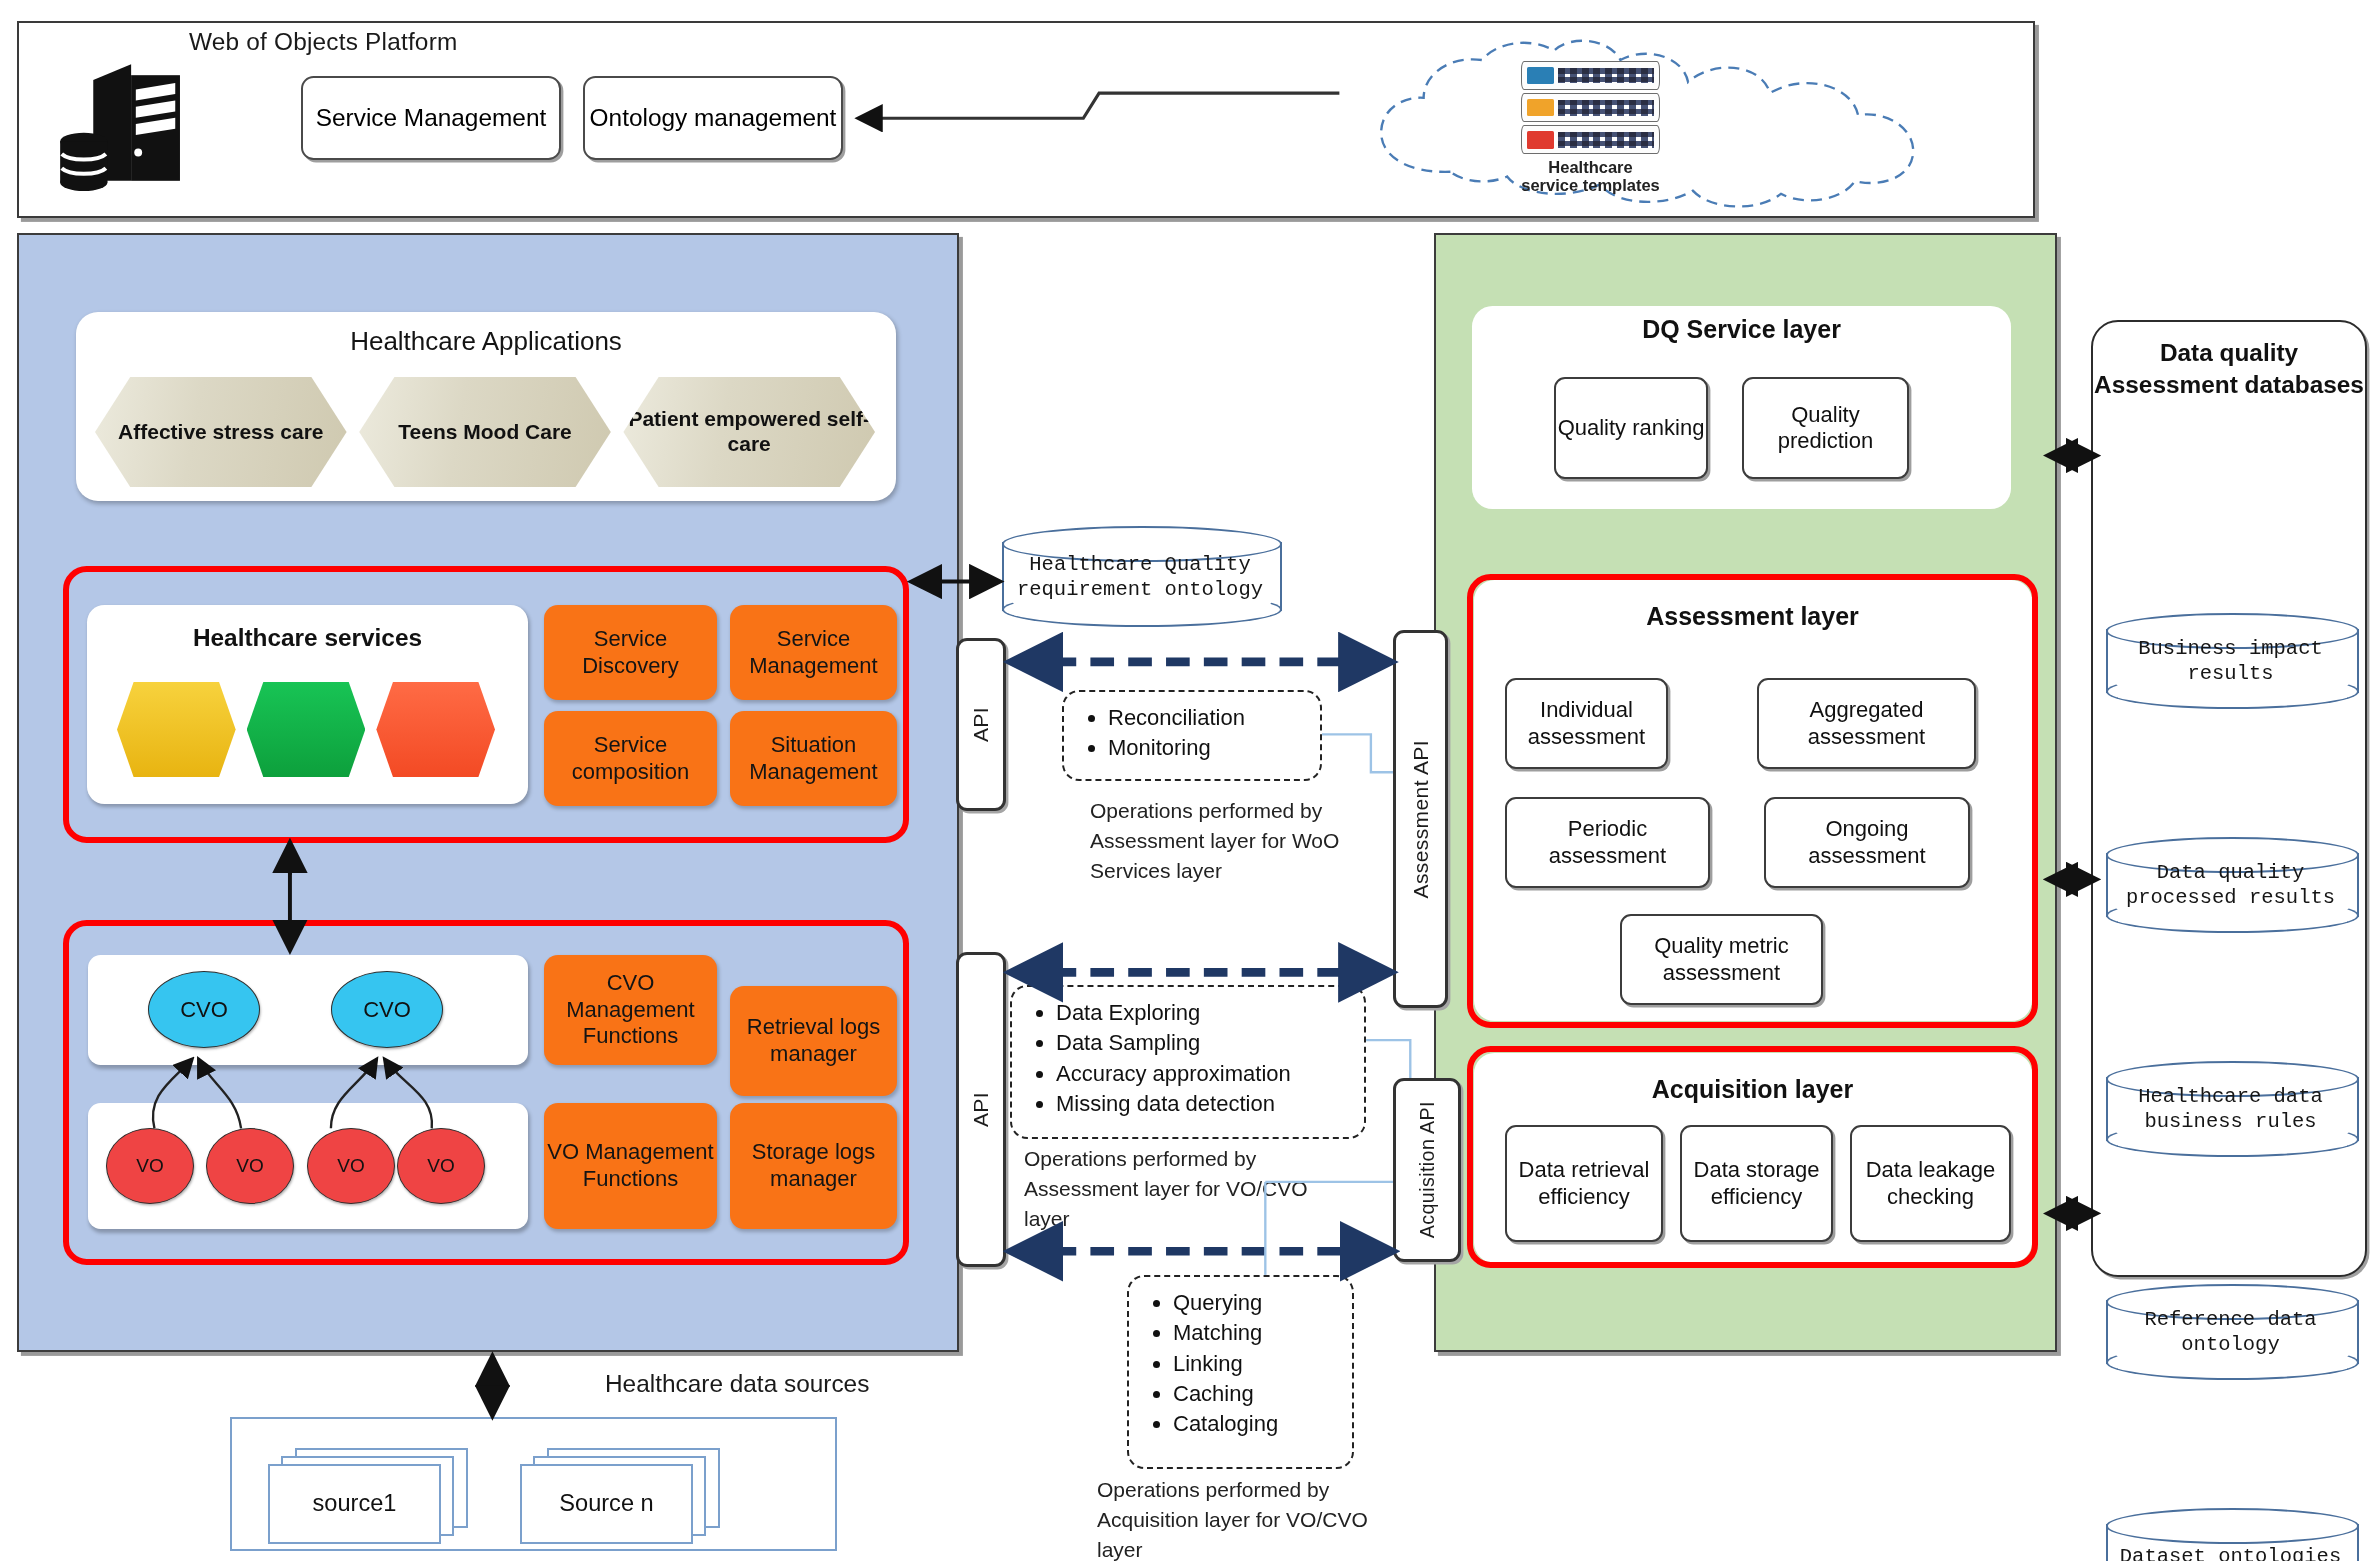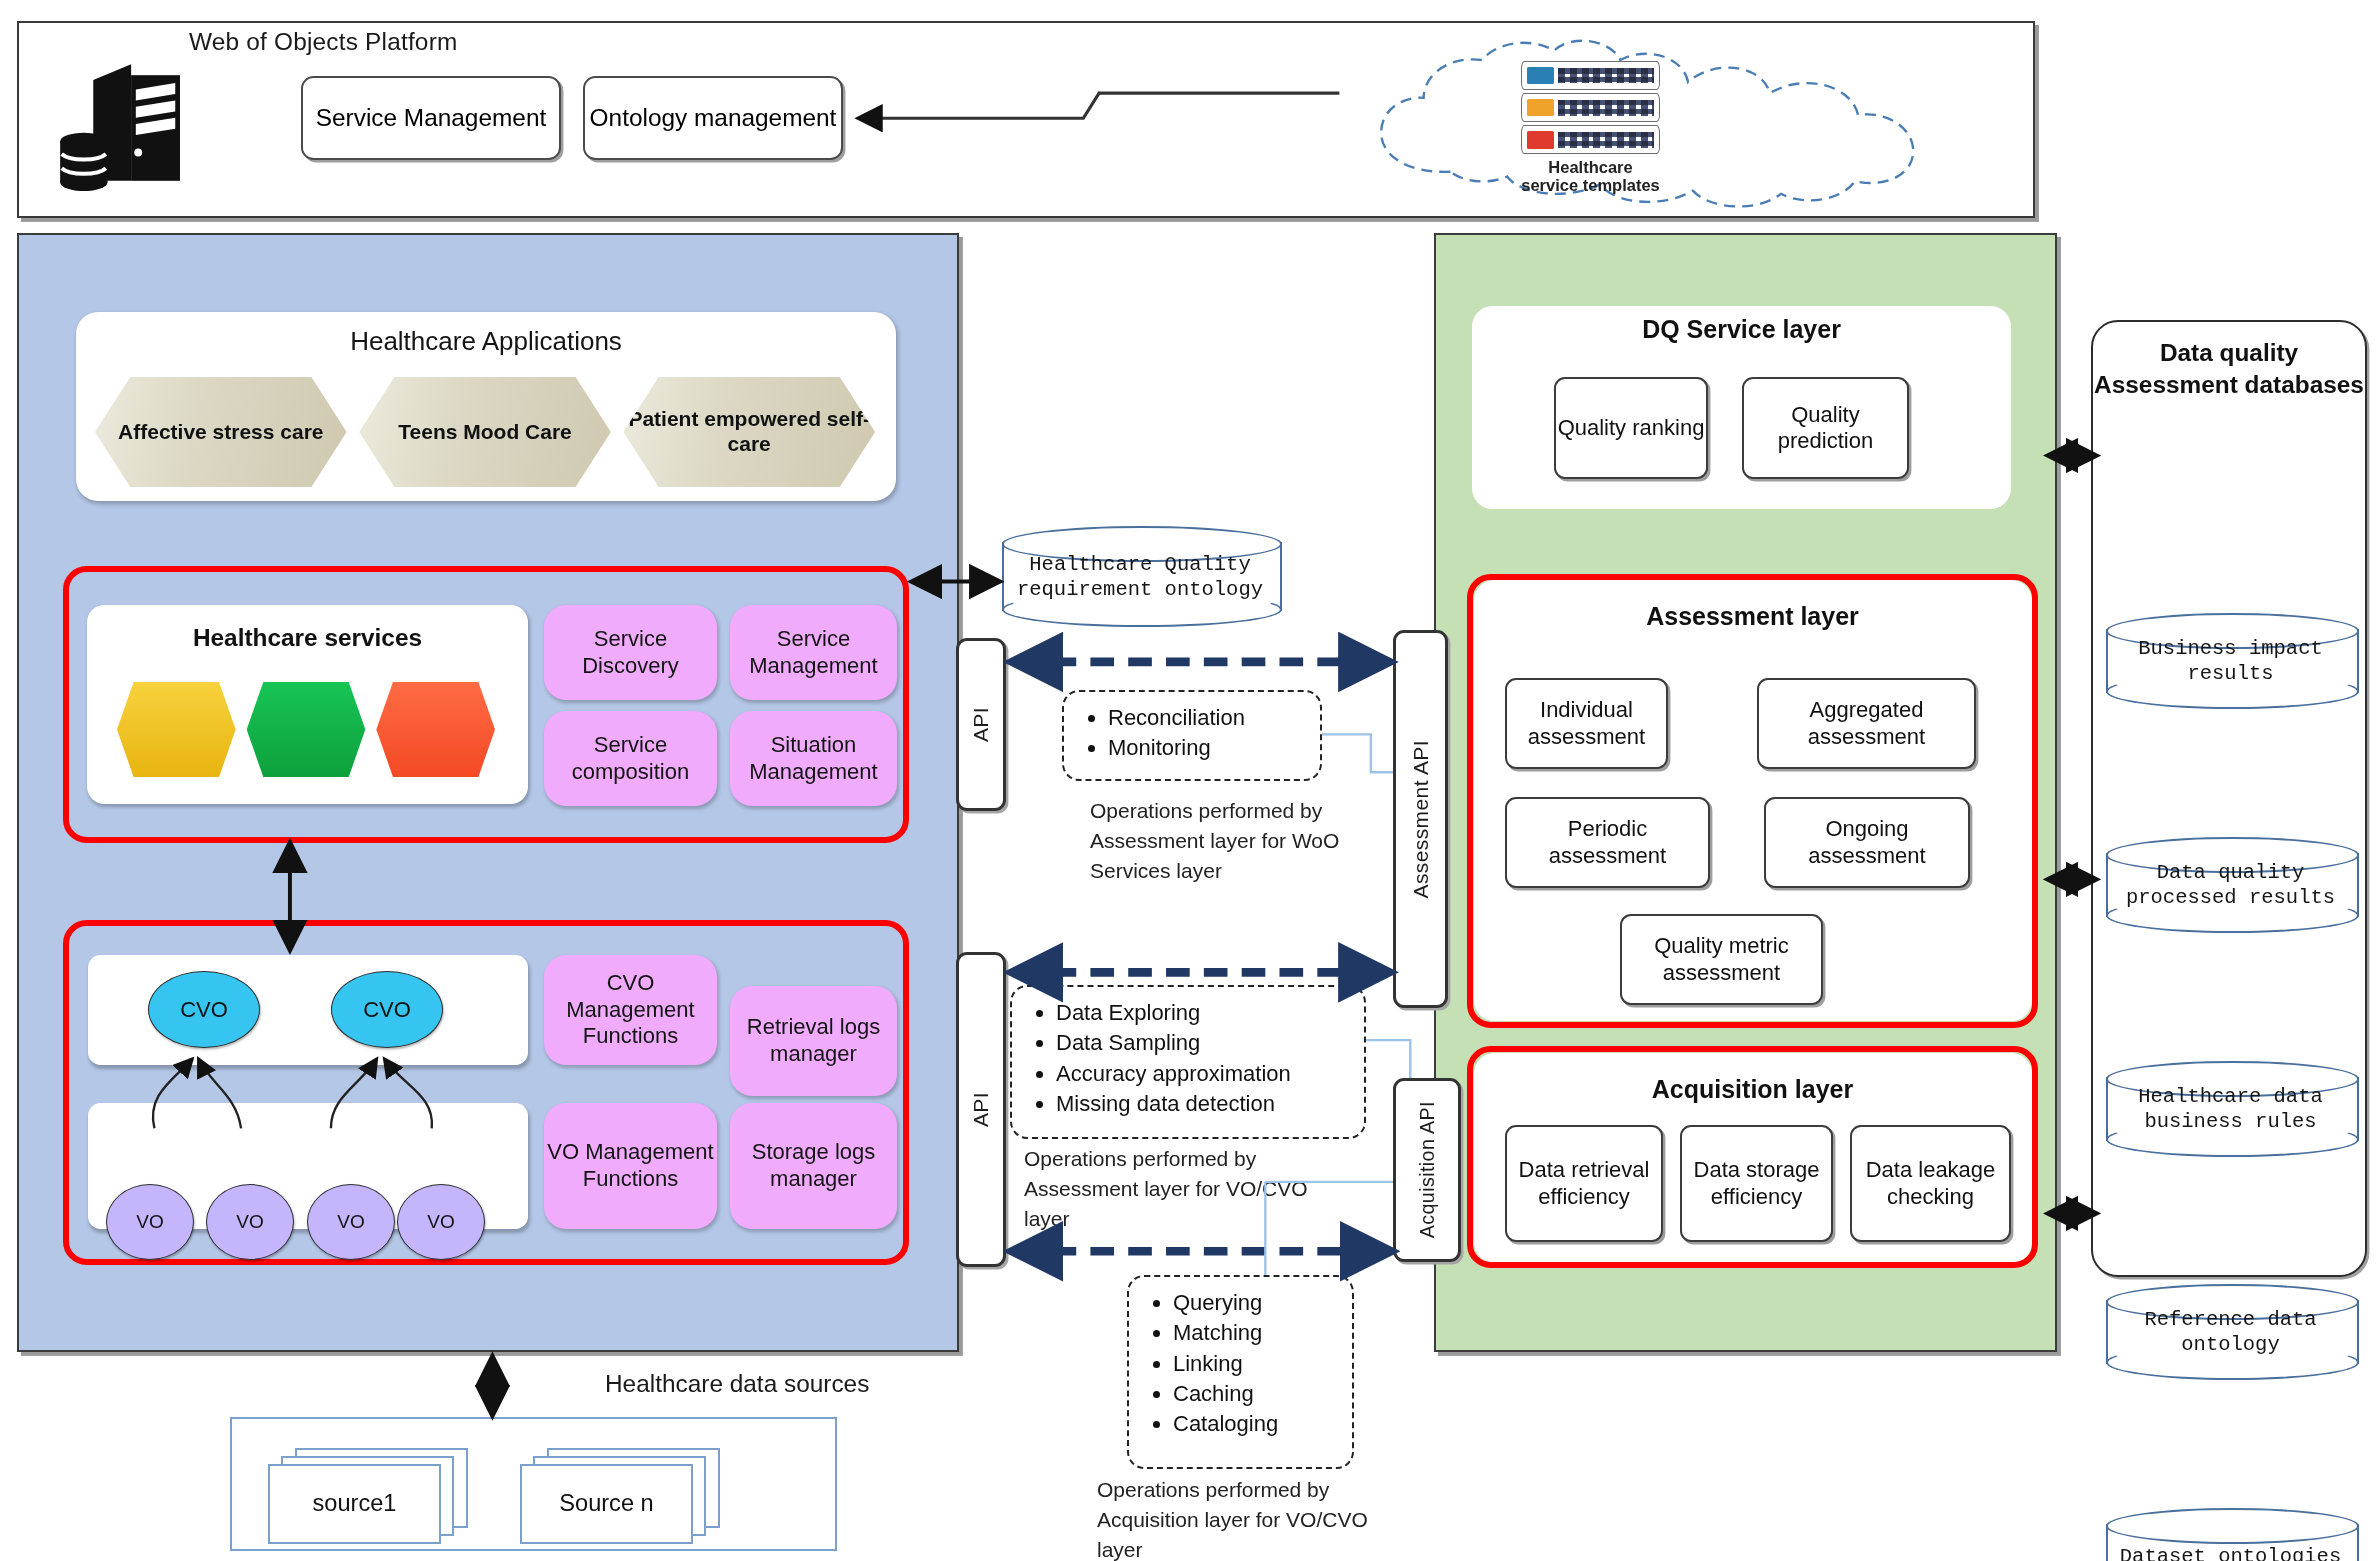--- a/index.html
+++ b/index.html
@@ -45,36 +45,36 @@
   .redgrp{border:6.3px solid #ff0000;border-radius:23.6px;background:transparent;}
   #svc-grp{left:63px;top:566px;width:846px;height:277px;}
   #vo-grp{left:63px;top:920px;width:846px;height:345px;}
 
   #hs-card{left:87px;top:605px;width:441px;height:199px;background:#fff;border-radius:17.3px;
            box-shadow:1.6px 2.4px 3.9px rgba(0,0,0,.25);}
   #hs-title{left:87px;top:624px;width:441px;text-align:center;font-size:24.4px;font-weight:bold;color:#111;}
   #hs-hexes{left:117px;top:682px;width:378px;height:95px;display:flex;gap:11px;}
   .shex{flex:1;clip-path:polygon(14% 0,86% 0,100% 50%,86% 100%,14% 100%,0 50%);}
 
-  .wcell{background:#f0abfc;border-radius:22px;box-shadow:1.6px 2.4px 3.9px rgba(0,0,0,.22);
+  .wcell{background:#f97316;border-radius:14px;box-shadow:1.6px 2.4px 3.9px rgba(0,0,0,.22);
          display:flex;align-items:center;justify-content:center;text-align:center;
          font-size:22px;line-height:1.22;color:#141414;}
   #sd{left:544px;top:605px;width:173px;height:95px;}
   #sm{left:730px;top:605px;width:167px;height:95px;}
   #sc{left:544px;top:711px;width:173px;height:95px;}
   #sim{left:730px;top:711px;width:167px;height:95px;}
 
   #cvo-card{left:88px;top:955px;width:440px;height:110px;background:#fff;border-radius:12.6px;
             box-shadow:1.6px 3.2px 3.9px rgba(0,0,0,.25);}
   #vo-card{left:88px;top:1103px;width:440px;height:126px;background:#fff;border-radius:12.6px;
            box-shadow:1.6px 3.2px 3.9px rgba(0,0,0,.25);}
   .ell{position:absolute;border-radius:50%;border:1.6px solid #2e2e2e;display:flex;align-items:center;
        justify-content:center;font-size:22px;color:#111;box-shadow:0.8px 1.6px 2.4px rgba(0,0,0,.3);}
   .cvo-e{width:112px;height:77px;background:#36c5f0;top:971px;}
-  .vo-e{width:88px;height:76px;background:#c4b5fd;top:1184px;font-size:19px;}
+  .vo-e{width:88px;height:76px;background:#ef4444;top:1128px;font-size:19px;}
 
   #cvomf{left:544px;top:955px;width:173px;height:110px;}
   #rlm{left:730px;top:955px;width:167px;height:110px;margin-top:31px;}
   #vomf{left:544px;top:1103px;width:173px;height:126px;}
   #slm{left:730px;top:1103px;width:167px;height:126px;}
 
   
   .apibar{background:#fff;border:3.2px solid #333;border-radius:11px;display:flex;align-items:center;
           justify-content:center;box-shadow:2.4px 2.4px 0 0 #a5a5a5;}
   .apibar span{writing-mode:vertical-rl;transform:rotate(180deg);font-size:21px;color:#1c1c1c;

